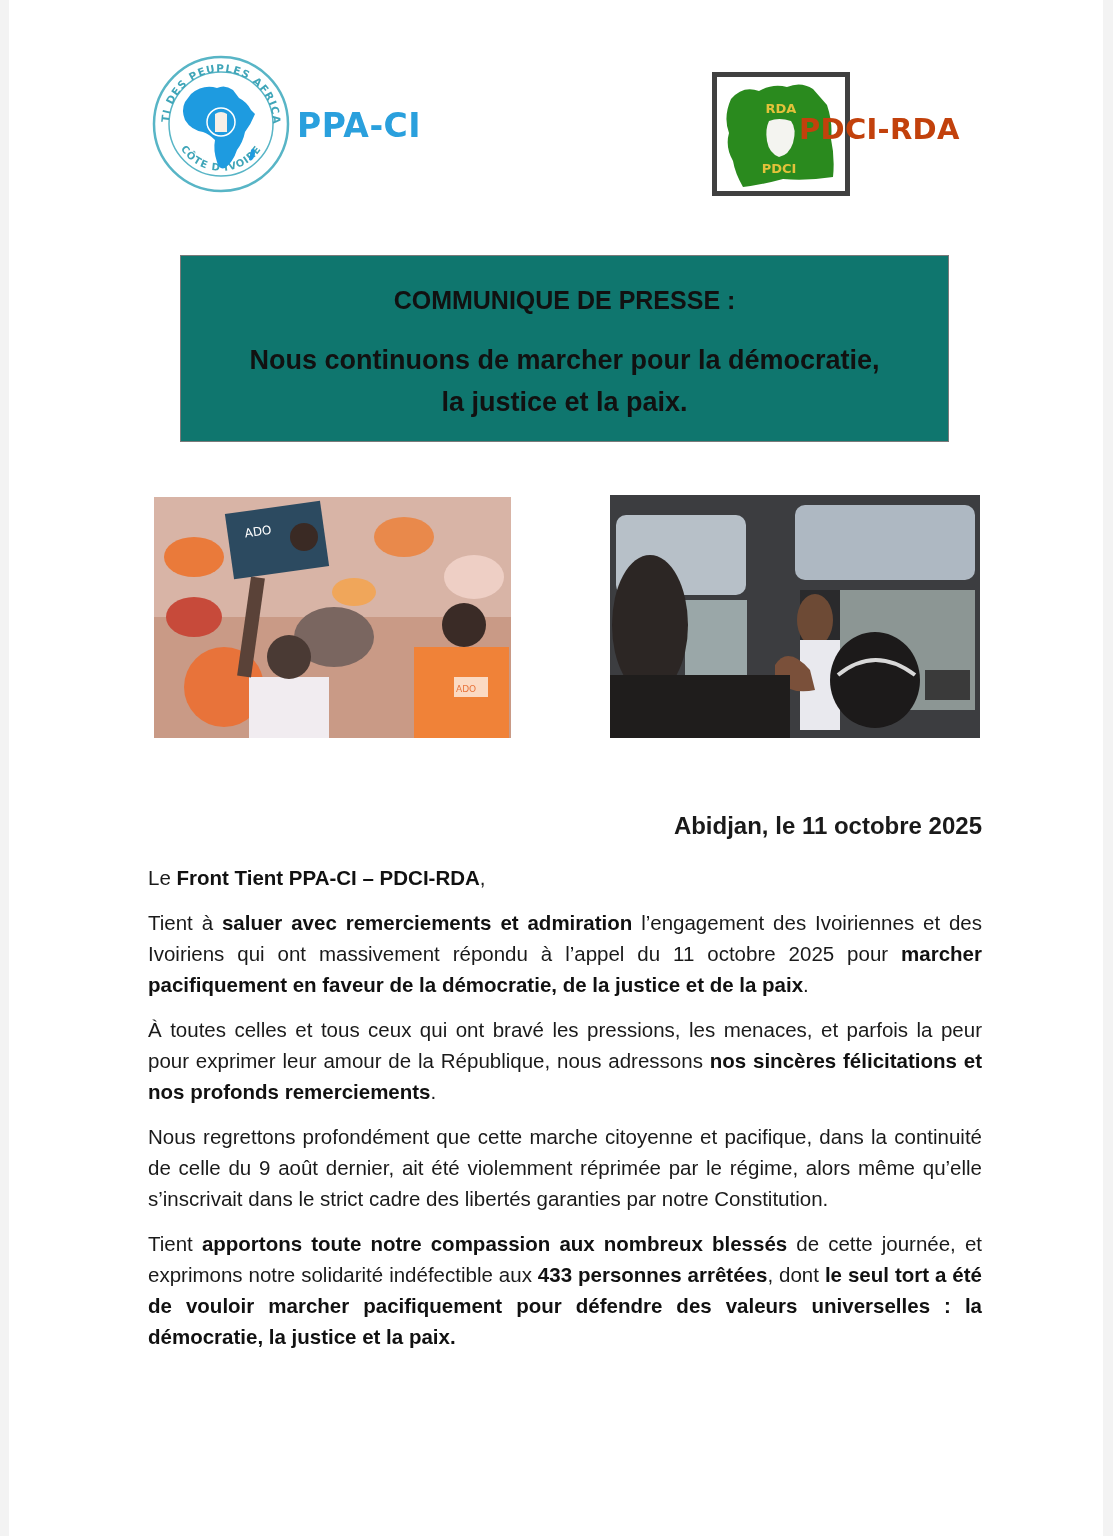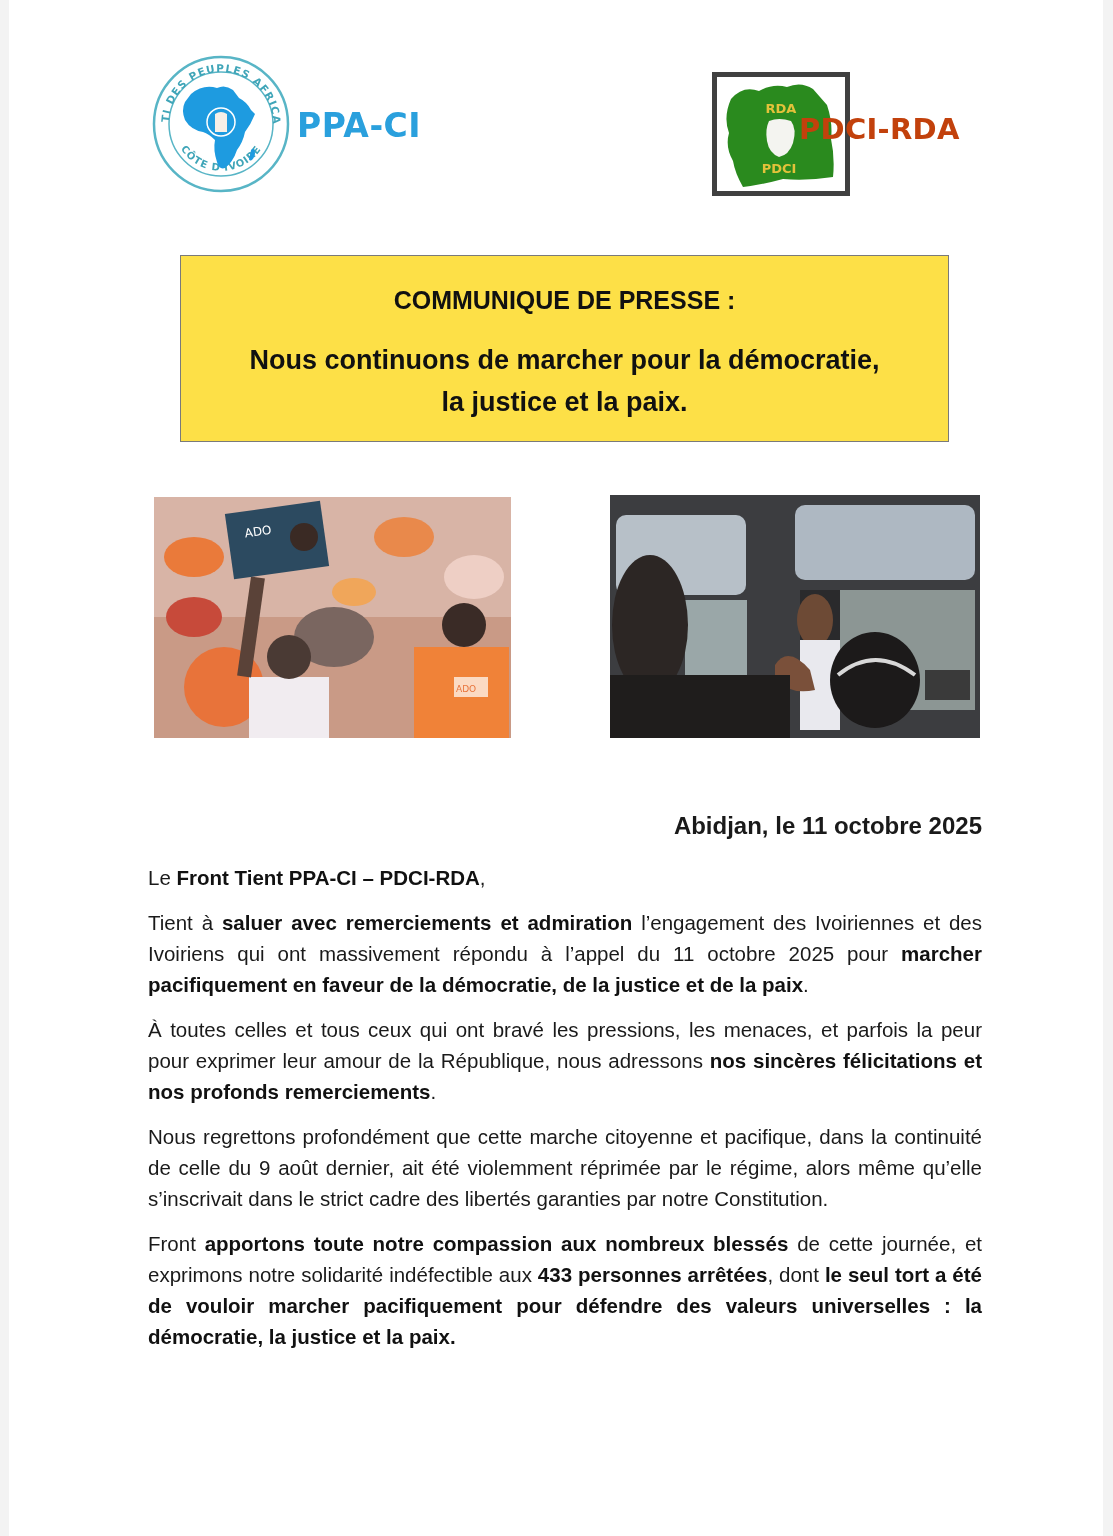--- a/index.html
+++ b/index.html
@@ -27,21 +27,21 @@
     border: 5px solid #404040; background: #fff; box-sizing: content-box; margin-left: 48px;
   }
   .logo-pdci .brand {
     position: absolute; left: 135px; top: 40px;
     font-family: "DejaVu Sans", sans-serif; font-weight: bold;
     font-size: 29px; color: #c2410c; letter-spacing: 0.3px;
   }
   
   .title-box {
     position: absolute; left: 171px; top: 255px; width: 769px; height: 187px;
-    background: #fde047; border: 1.5px solid #7a7a7a; box-sizing: border-box;
+    background: #0f766e; border: 1.5px solid #7a7a7a; box-sizing: border-box;
     text-align: center;
   }
   .title-box .kicker {
     margin-top: 30px; font-weight: bold; font-size: 25px; color: #111;
   }
   .title-box .headline {
     margin-top: 24px; font-weight: bold; font-size: 27px; line-height: 42px; color: #111;
   }
   
   .photo { position: absolute; overflow: hidden; }
@@ -156,16 +156,16 @@
 
   <div class="body">
     <p><span>Le </span><b>Front Tient PPA-CI – PDCI-RDA</b><span>,</span></p>
 
     <p><span>Tient à </span><b>saluer avec remerciements et admiration</b><span> l’engagement des Ivoiriennes et des Ivoiriens qui ont massivement répondu à l’appel du 11 octobre 2025 pour </span><b>marcher pacifiquement en faveur de la démocratie, de la justice et de la paix</b><span>.</span></p>
 
     <p><span>À toutes celles et tous ceux qui ont bravé les pressions, les menaces, et parfois la peur pour exprimer leur amour de la République, nous adressons </span><b>nos sincères félicitations et nos profonds remerciements</b><span>.</span></p>
 
     <p><span>Nous regrettons profondément que cette marche citoyenne et pacifique, dans la continuité de celle du 9 août dernier, ait été violemment réprimée par le régime, alors même qu’elle s’inscrivait dans le strict cadre des libertés garanties par notre Constitution.</span></p>
 
-    <p><span>Front </span><b>apportons toute notre compassion aux nombreux blessés</b><span> de cette journée, et exprimons notre solidarité indéfectible aux </span><b>433 personnes arrêtées</b><span>, dont </span><b>le seul tort a été de vouloir marcher pacifiquement pour défendre des valeurs universelles : la démocratie, la justice et la paix.</b></p>
+    <p><span>Tient </span><b>apportons toute notre compassion aux nombreux blessés</b><span> de cette journée, et exprimons notre solidarité indéfectible aux </span><b>433 personnes arrêtées</b><span>, dont </span><b>le seul tort a été de vouloir marcher pacifiquement pour défendre des valeurs universelles : la démocratie, la justice et la paix.</b></p>
   </div>
 
 </div>
 
 </body></html>

